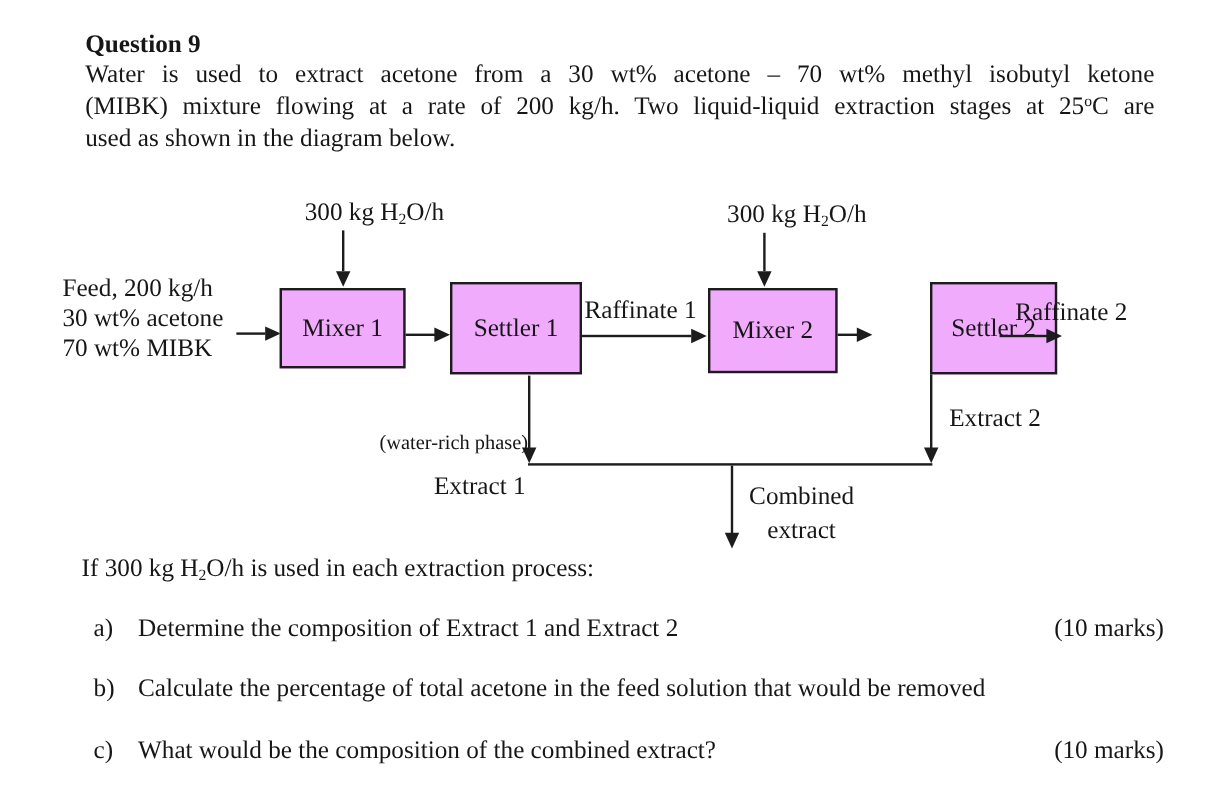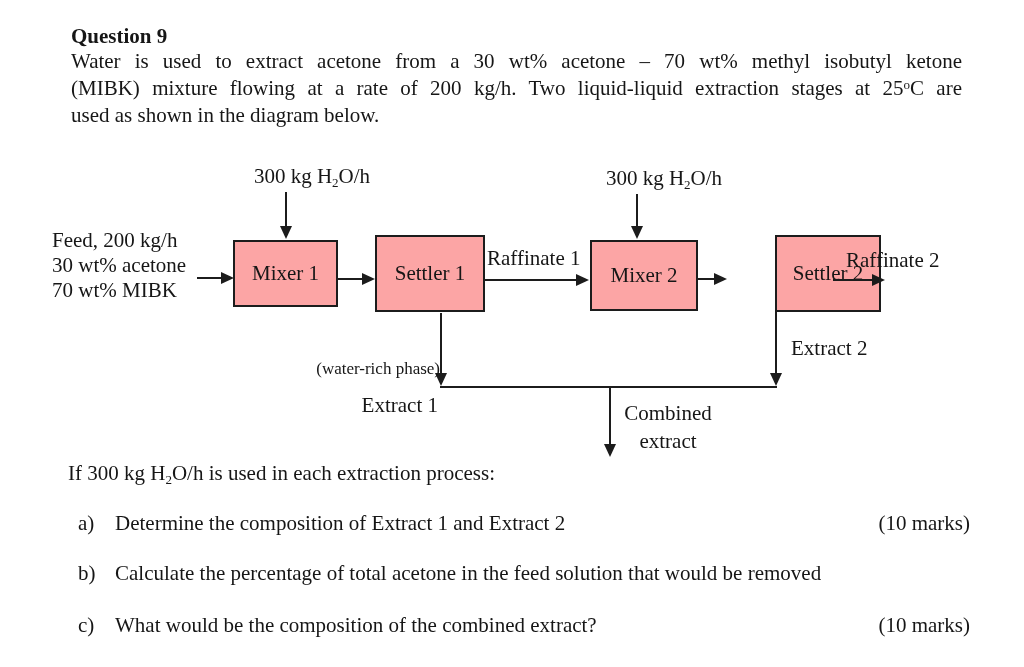--- a/index.html
+++ b/index.html
@@ -24,21 +24,21 @@
     white-space:normal;
   }
   .para.last{text-align-last:left;}
   .heading{font-weight:bold;font-size:21px;}
   sub.s2{font-size:0.62em;line-height:0;vertical-align:-0.28em;}
   sup.so{font-size:0.62em;line-height:0;vertical-align:0.5em;}
   
   .box{
     position:absolute;
     border:2px solid #1c1c1c;
-    background:#fca5a5;
+    background:#f0abfc;
     display:flex;align-items:center;justify-content:center;
     font-size:21px;
     box-sizing:border-box;
   }
   .hline,.vline{position:absolute;background:#1c1c1c;}
   .hline{height:2px;}
   .vline{width:2px;}
   .arr-r{
     position:absolute;width:0;height:0;
     border-top:6px solid transparent;

